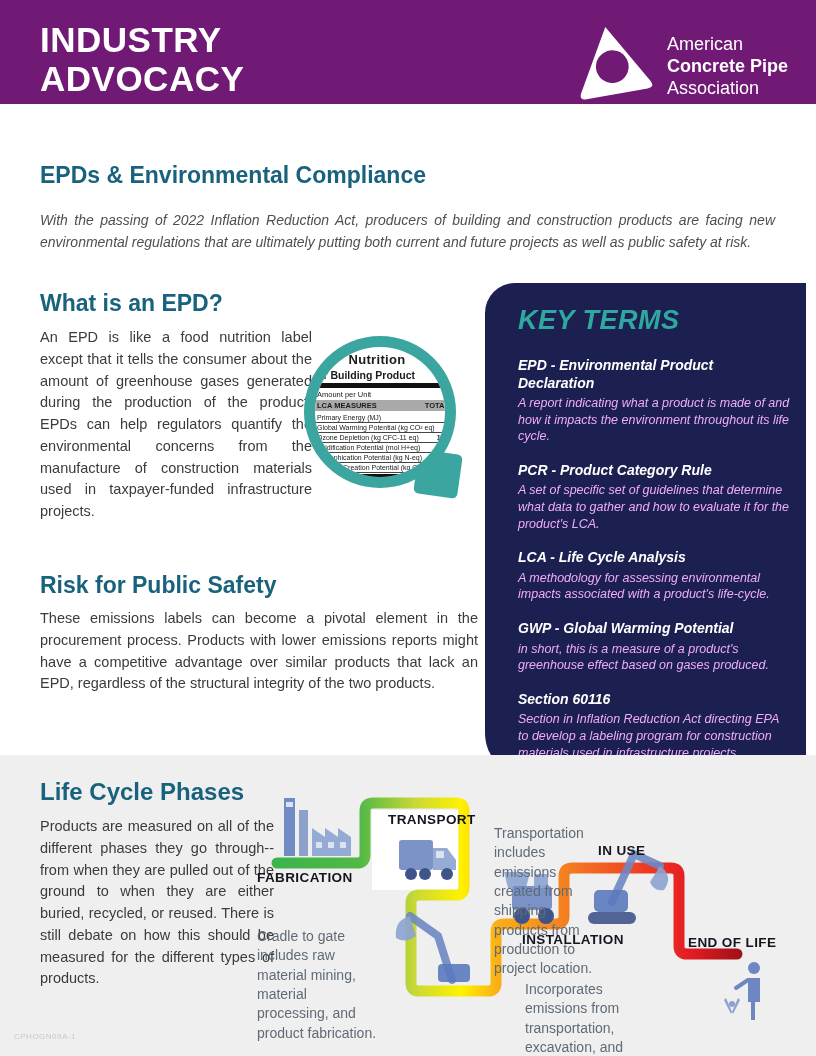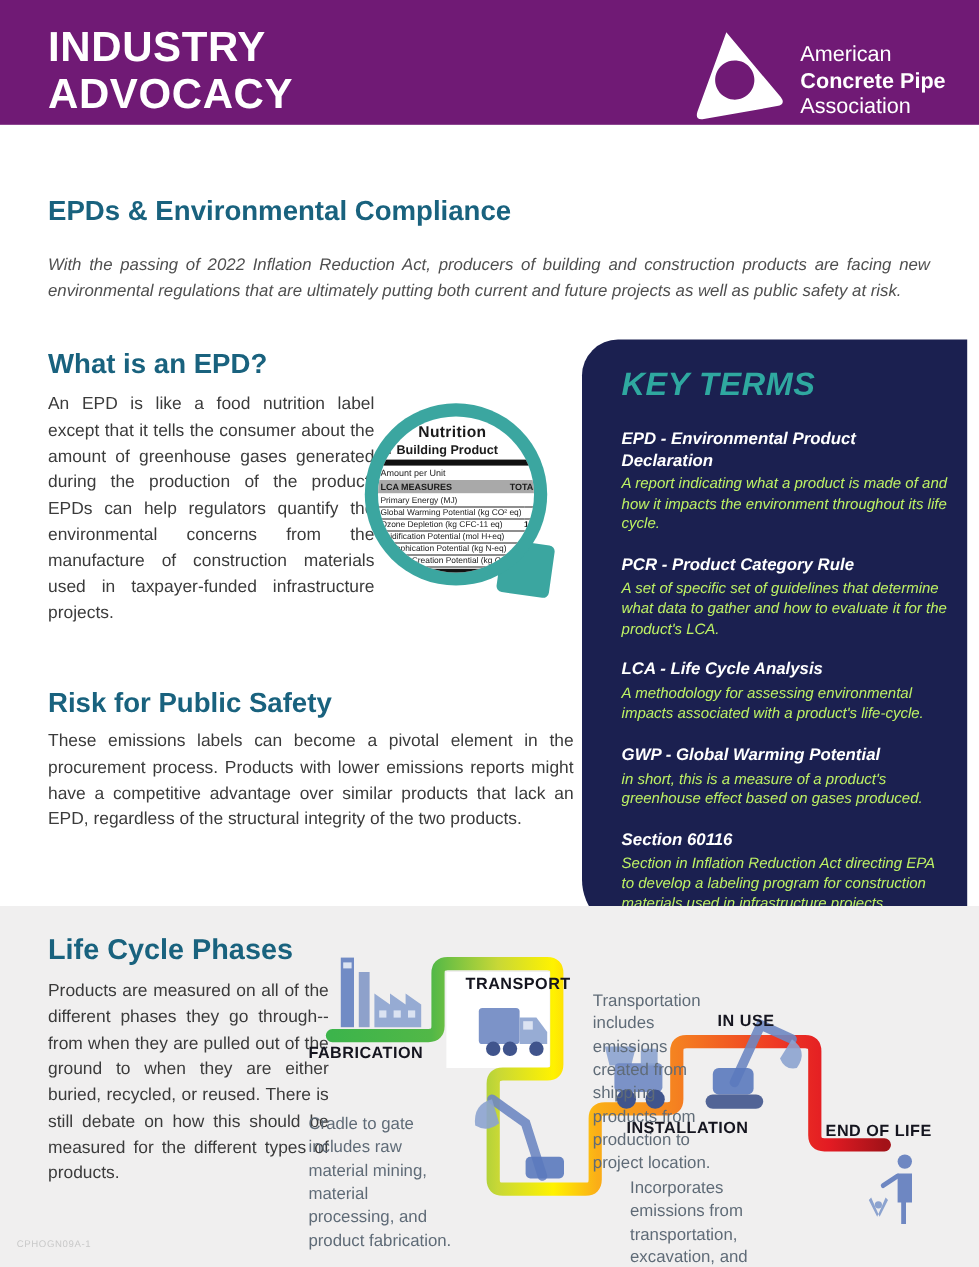--- a/index.html
+++ b/index.html
@@ -45,21 +45,21 @@
   .nl td:first-child{padding-left:16px;}
   .nl td.v{text-align:right;font-weight:700;}
   .nl .bar2{height:4px;background:#111;margin-top:1px;}
 
   
   .keyterms{position:absolute;left:485px;top:283px;width:321px;height:495px;background:#1B2050;
             border-radius:30px 0 0 45px;color:#fff;font-style:italic;}
   .kt-head{position:absolute;left:33px;top:22px;color:#2FA8A0;font-weight:800;font-size:27px;letter-spacing:.5px;}
   .kt-list{position:absolute;left:33px;top:74px;width:272px;display:flex;flex-direction:column;gap:17px;}
   .kt-term{font-weight:800;font-size:14px;line-height:1.25;}
-  .kt-def{font-size:12.5px;line-height:1.33;color:#bef264;margin-top:3px;}
+  .kt-def{font-size:12.5px;line-height:1.33;color:#f0abfc;margin-top:3px;}
 
   
   .bottom{position:absolute;left:0;top:755px;width:816px;height:301px;background:#F0EFEF;}
   .lcp-head{position:absolute;left:40px;top:778px;font-size:24px;}
   .lcp-body{position:absolute;left:40px;top:816px;width:234px;}
 
   .diagram{position:absolute;left:260px;top:760px;width:556px;height:296px;}
   .diagram svg.path{position:absolute;left:0;top:0;}
   .truck-bg{position:absolute;left:112px;top:50px;width:86px;height:80px;background:#ffffff;}
 

